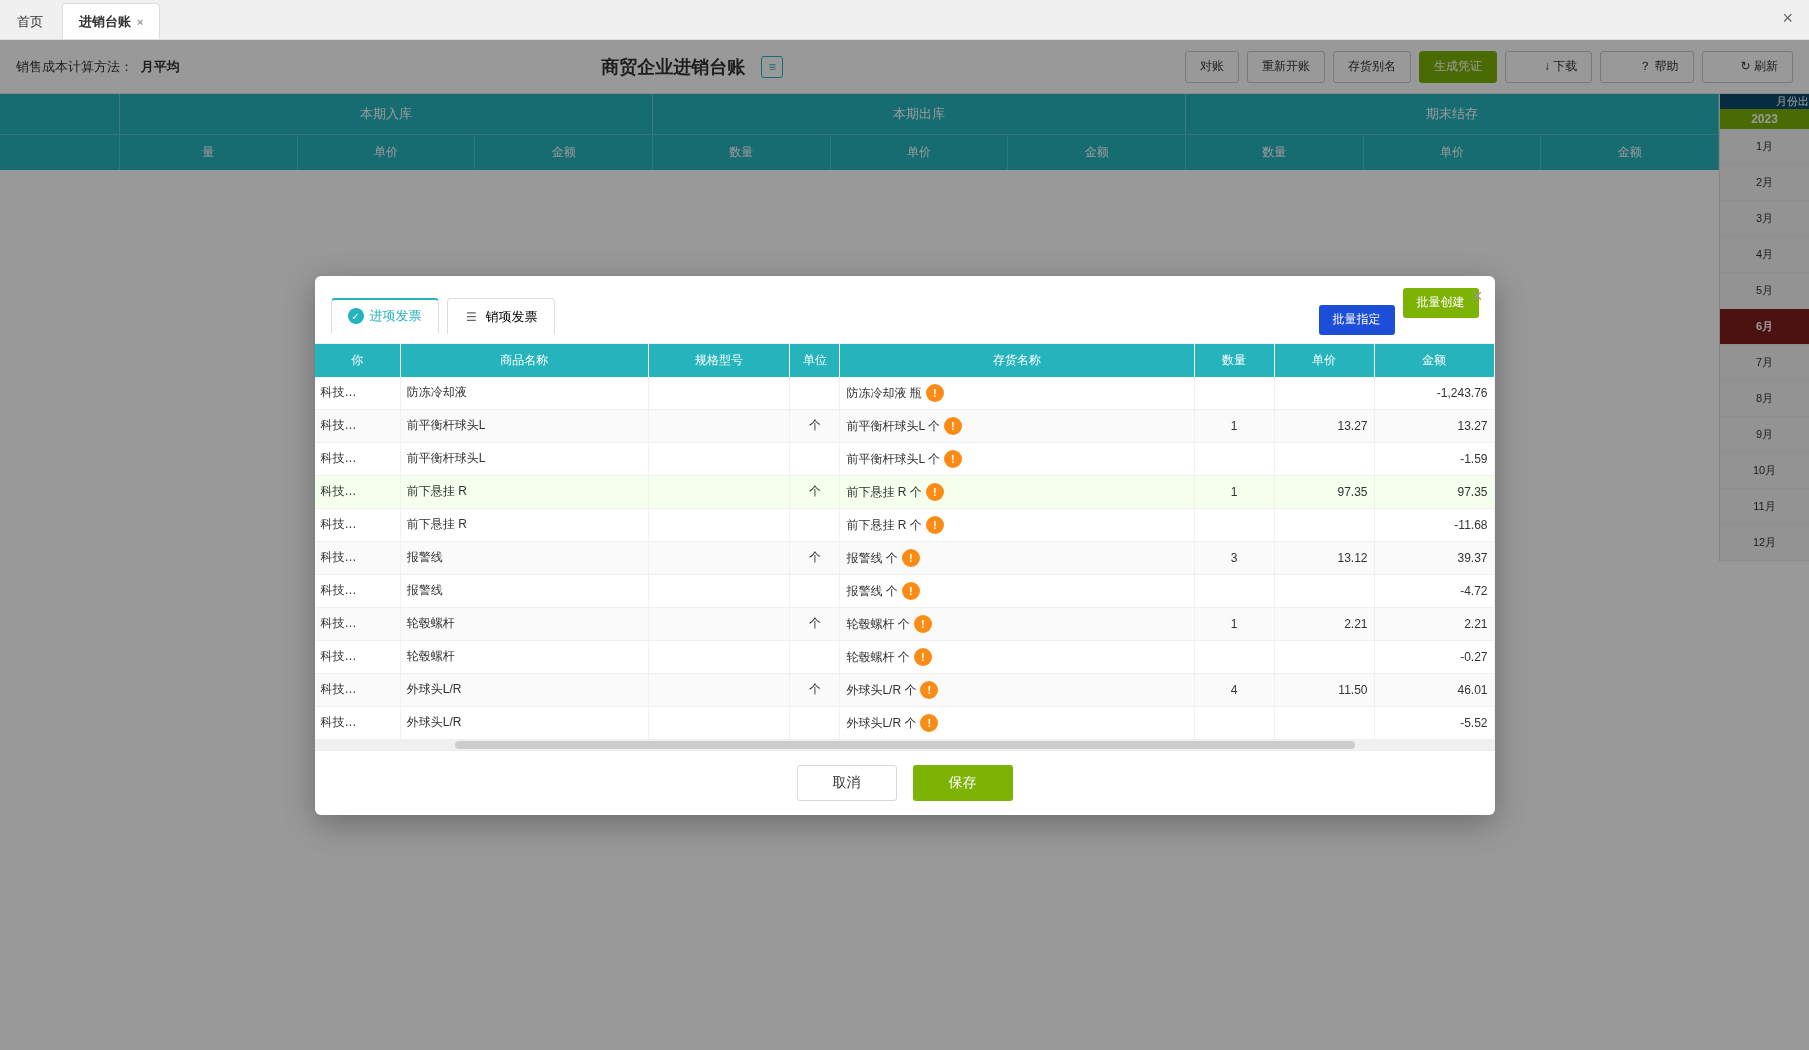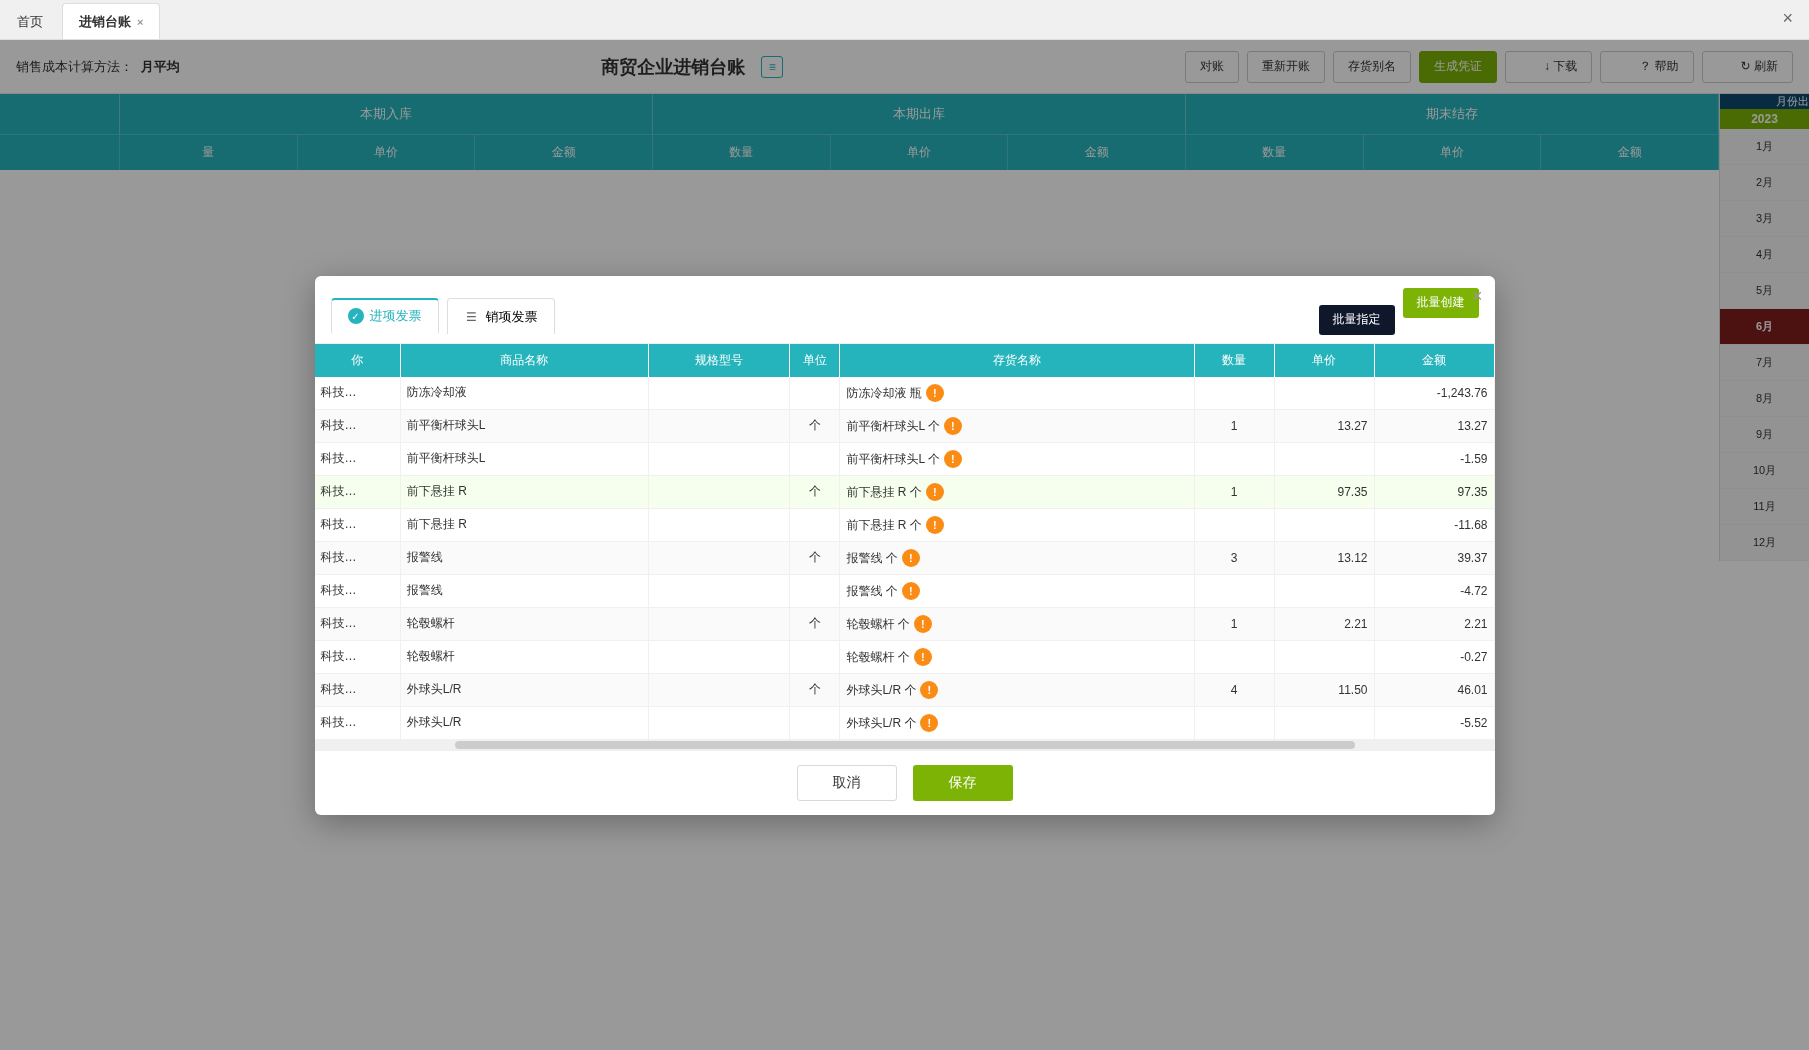--- a/index.html
+++ b/index.html
@@ -266,21 +266,21 @@
     }
     .batch-btn {
       height: 30px;
       padding: 0 14px;
       border: none;
       border-radius: 3px;
       cursor: pointer;
       font-size: 12px;
       color: #fff;
     }
-    .batch-btn.assign { background: #0f172a; margin-top: 17px; }
+    .batch-btn.assign { background: #1d4ed8; margin-top: 17px; }
     .batch-btn.create { background: #7cb305; }
 
     .modal-close {
       position: absolute;
       right: 12px;
       top: 10px;
       cursor: pointer;
       font-size: 18px;
       color: #999;
       z-index: 10;

